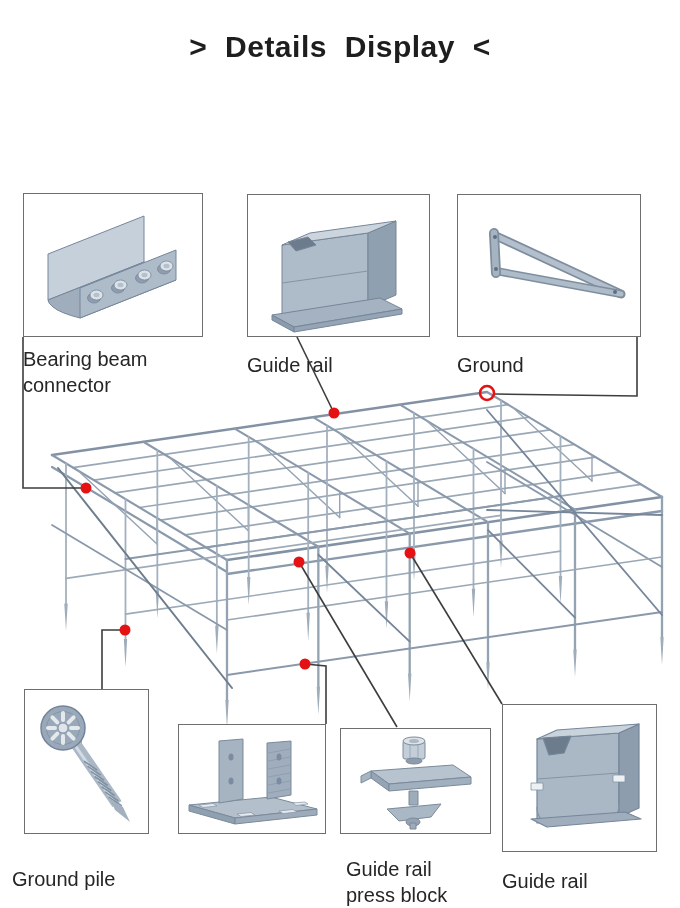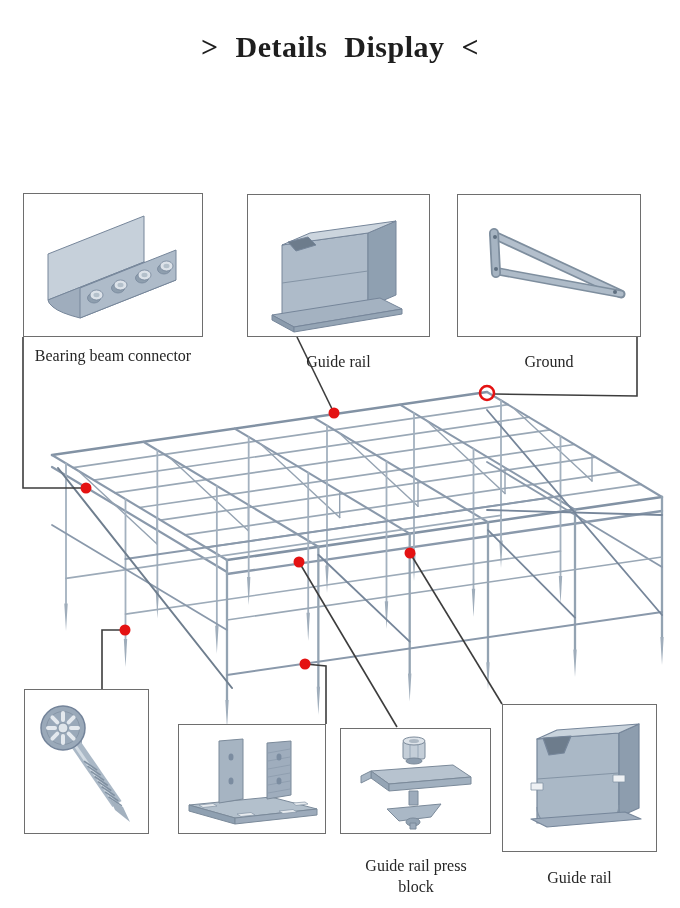--- a/index.html
+++ b/index.html
@@ -1,22 +1,22 @@
 <!DOCTYPE html>
 <html style="--marker-red: #e41212;"><head>
 <meta charset="utf-8">
 <style>
   html,body{margin:0;padding:0;background:#ffffff;}
   #page{position:relative;width:680px;height:908px;background:#ffffff;overflow:hidden;
-        font-family:Liberation Serif, serif;border-radius:12px;}
+        font-family:Liberation Sans, sans-serif;border-radius:12px;}
   #title{position:absolute;top:30px;left:0;width:680px;text-align:center;
          font-size:30px;font-weight:600;color:#1e1e1e;word-spacing:9px;letter-spacing:.5px;}
   .part-box{position:absolute;background:#fff;border:1.4px solid #6e6e6e;box-sizing:border-box;z-index:2;}
   .part-box svg{display:block;width:100%;height:100%;}
-  .part-label{position:absolute;text-align:center;font-size:16px;line-height:1.3;
+  .part-label{position:absolute;text-align:left;font-size:20px;line-height:1.3;
               color:#262626;z-index:2;}
   #overlay{position:absolute;left:0;top:0;z-index:1;}
   .callout{stroke:#3d3d3d;stroke-width:1.6;fill:none;}
   .marker-dot{fill:var(--marker-red,#e41212);}
   .marker-ring{fill:none;stroke:var(--marker-red,#e41212);stroke-width:2.6;}
 </style>
 </head>
 <body>
 
 <div id="page">
@@ -274,15 +274,16 @@
         <polygon points="40,33 68,31 61,48 46,50" fill="#6d7c8c"></polygon>
         <line x1="34" y1="74" x2="116" y2="68" stroke="#8494a5"></line>
         <rect x="28" y="78" width="12" height="7" fill="#eef1f4" stroke="#8494a5" stroke-width="0.8"></rect>
         <rect x="110" y="70" width="12" height="7" fill="#eef1f4" stroke="#8494a5" stroke-width="0.8"></rect>
         <path d="M34,102 Q34,118 52,120 L100,116 Q116,114 116,100" fill="none" stroke="#8494a5"></path>
         <polygon points="28,114 122,107 138,114 44,122" fill="#9fadbd"></polygon>
       </g>
     </svg>
   </div>
 
+  <div class="part-label" style="left:12px;top:866px;width:150px;">Ground pile</div>
   <div class="part-label" style="left:346px;top:856px;width:140px;">Guide rail press block</div>
   <div class="part-label" style="left:502px;top:868px;width:155px;">Guide rail</div>
 </div>
 
 </body></html>

